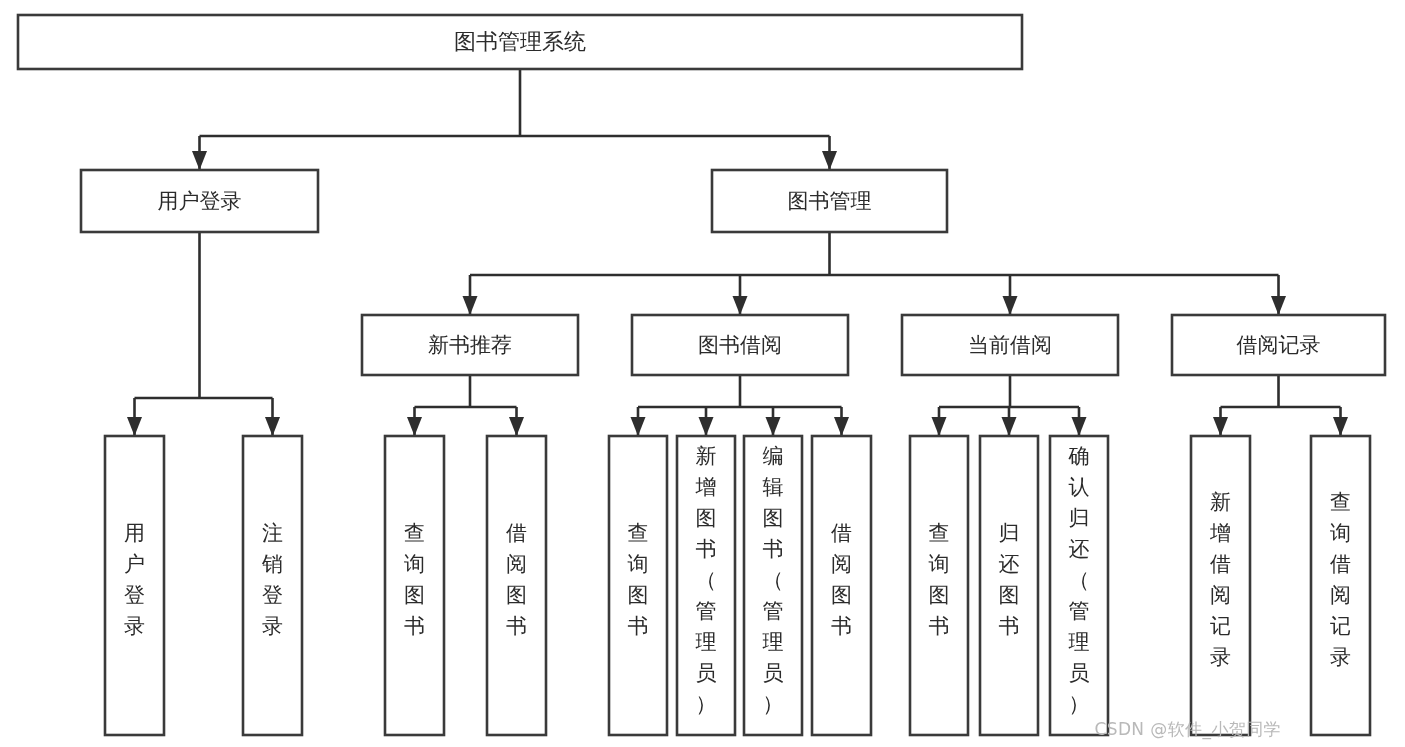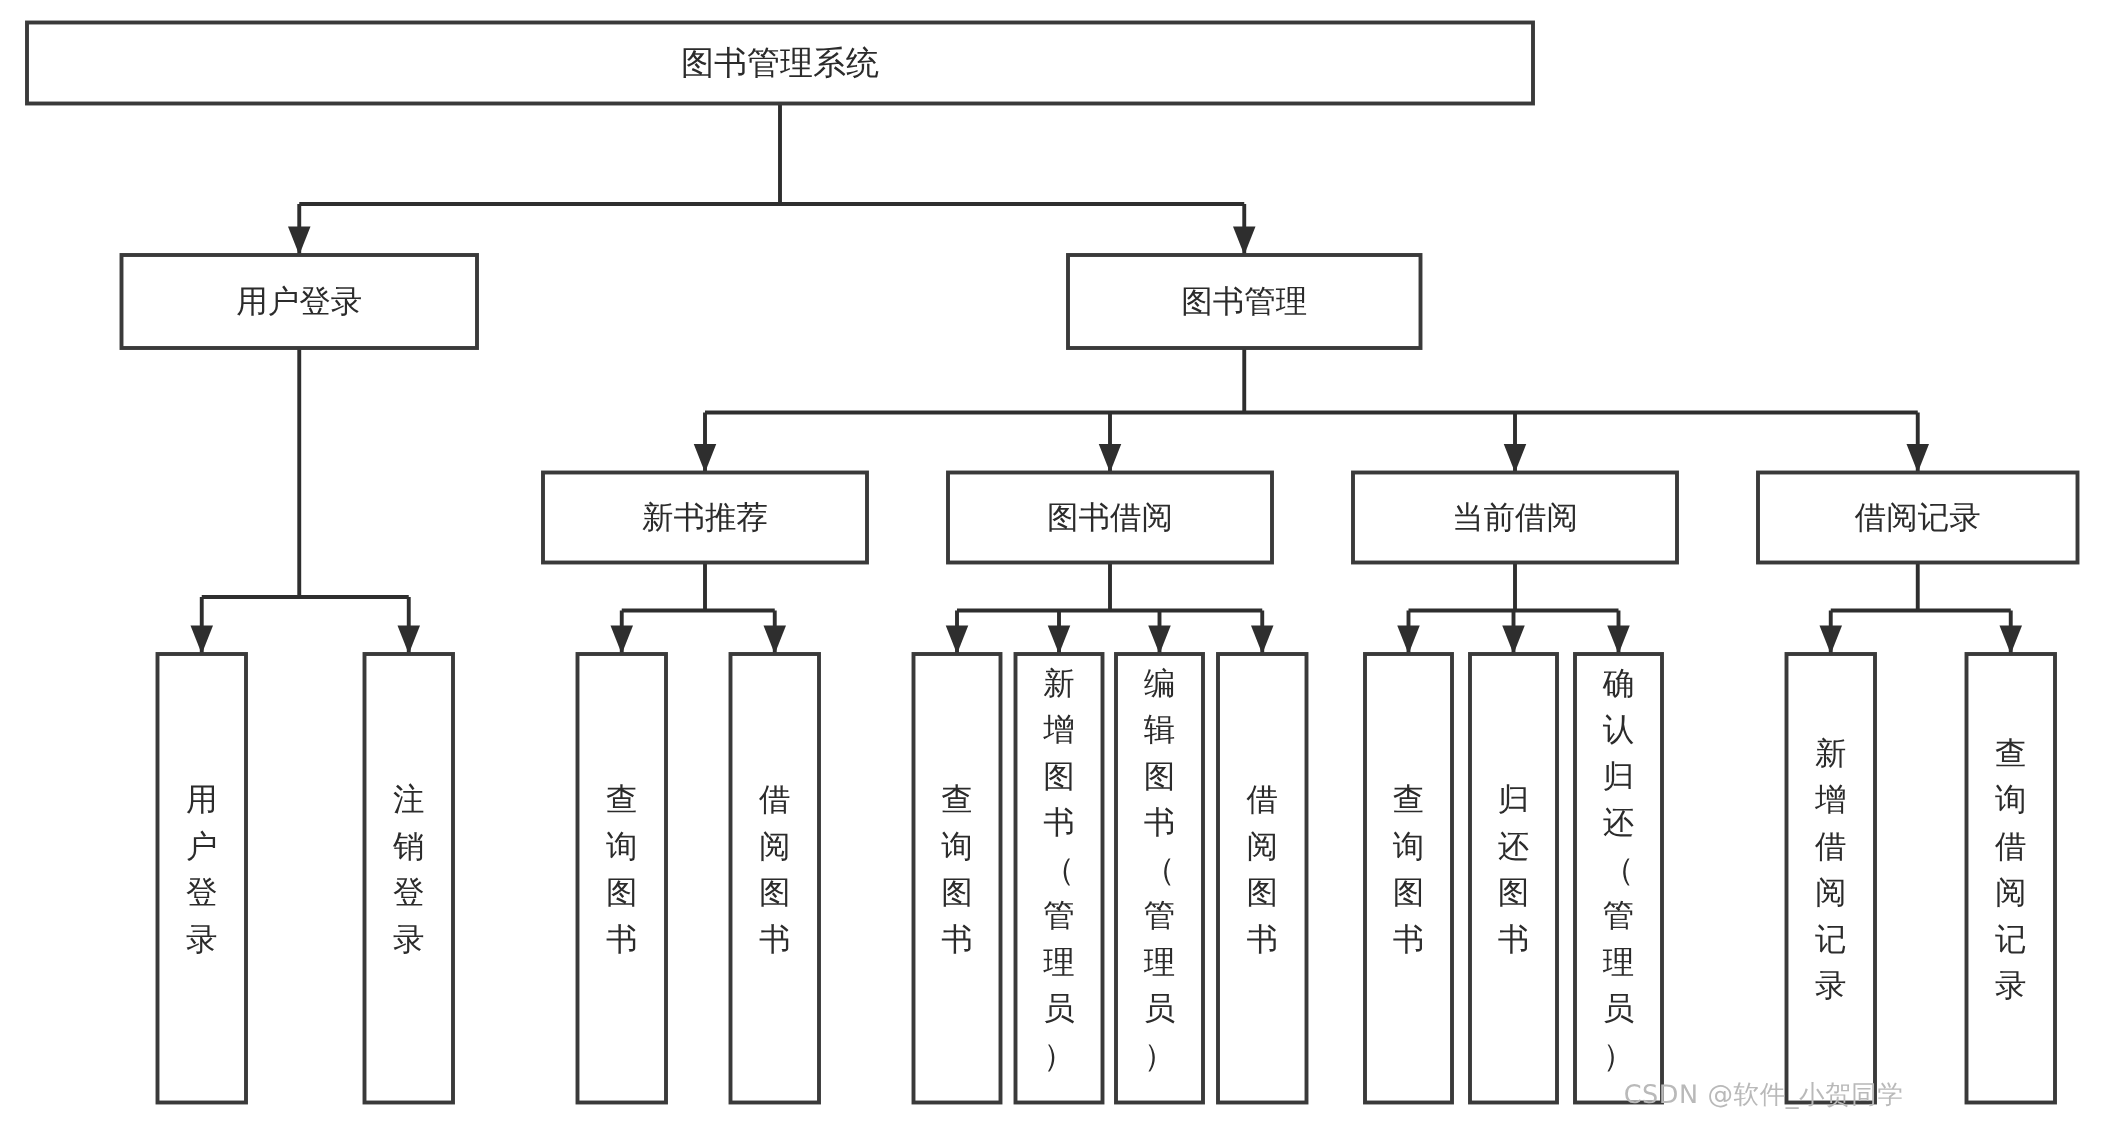--- a/index.html
+++ b/index.html
@@ -52,21 +52,21 @@
     stroke: #2e2e2e;
     stroke-width: 2.6;
     fill: none;
   }
   .arrow-head {
     fill: #2e2e2e;
     stroke: none;
   }
   .watermark {
     position: absolute;
-    right: 20px;
+    right: 8px;
     bottom: 6px;
     font-family: "DejaVu Sans", "Liberation Sans", sans-serif;
     font-size: 17px;
     color: #b9b9b9;
     letter-spacing: 0.4px;
     white-space: nowrap;
     user-select: none;
   }
 </style>
 </head>

